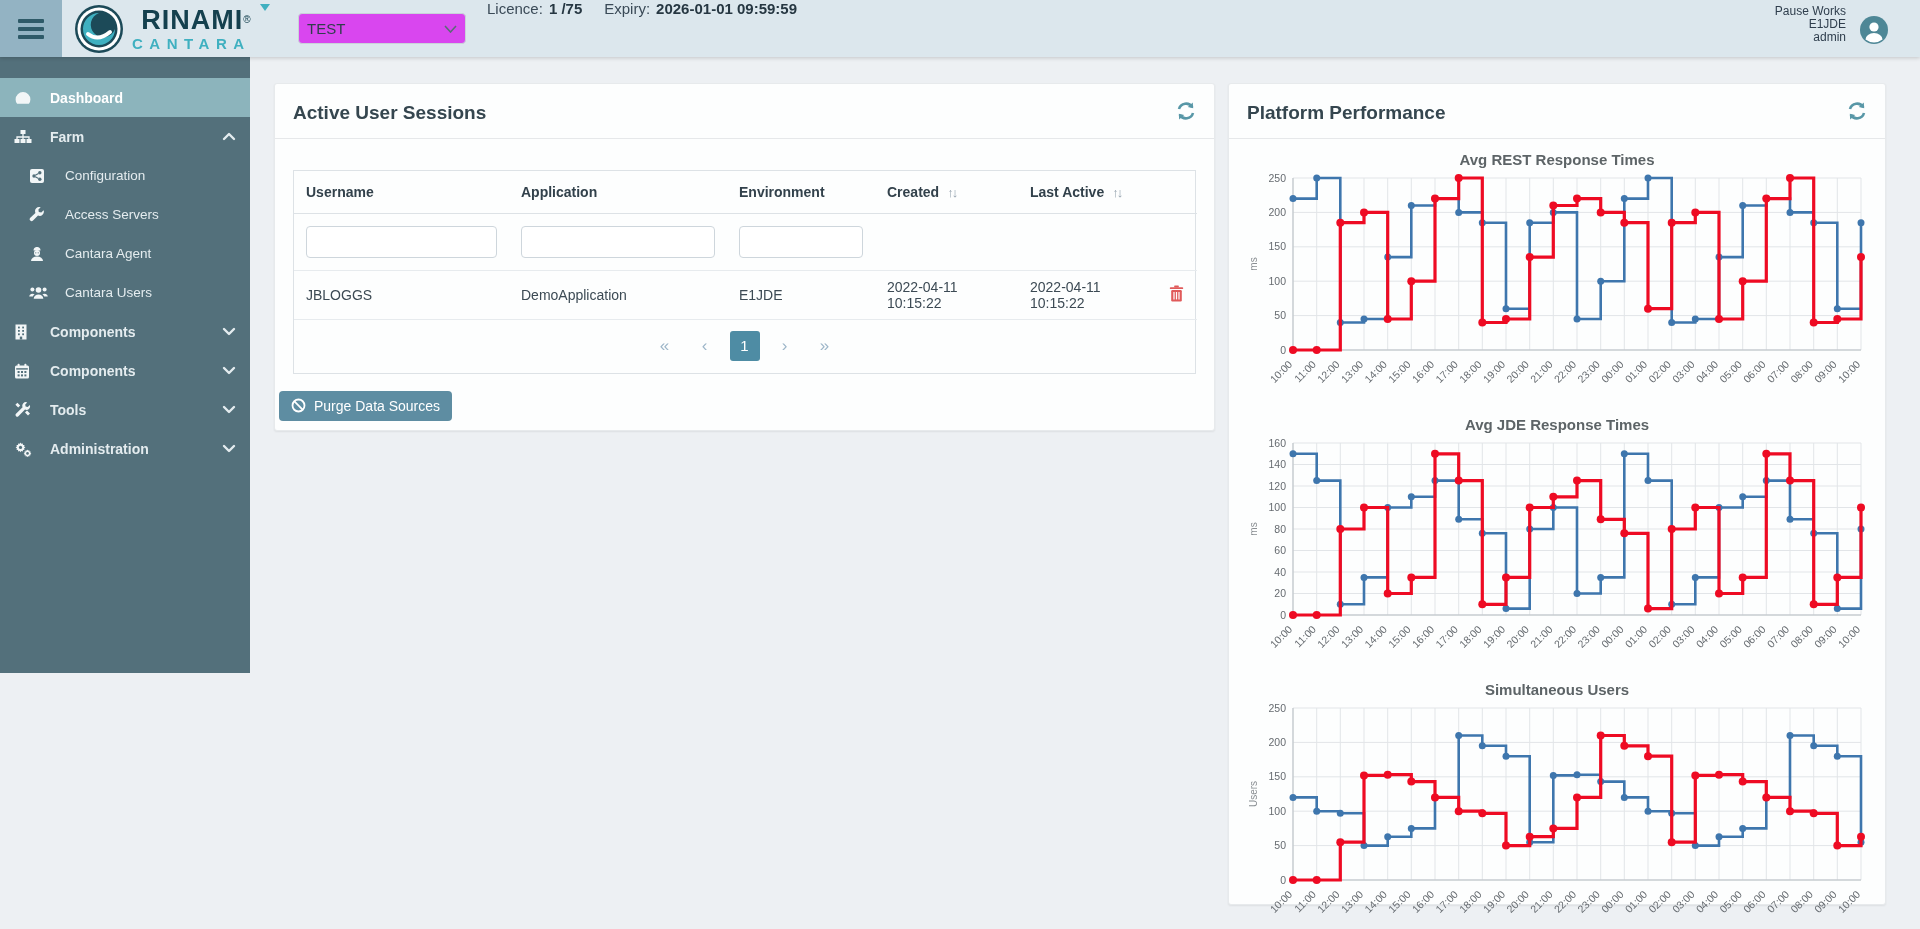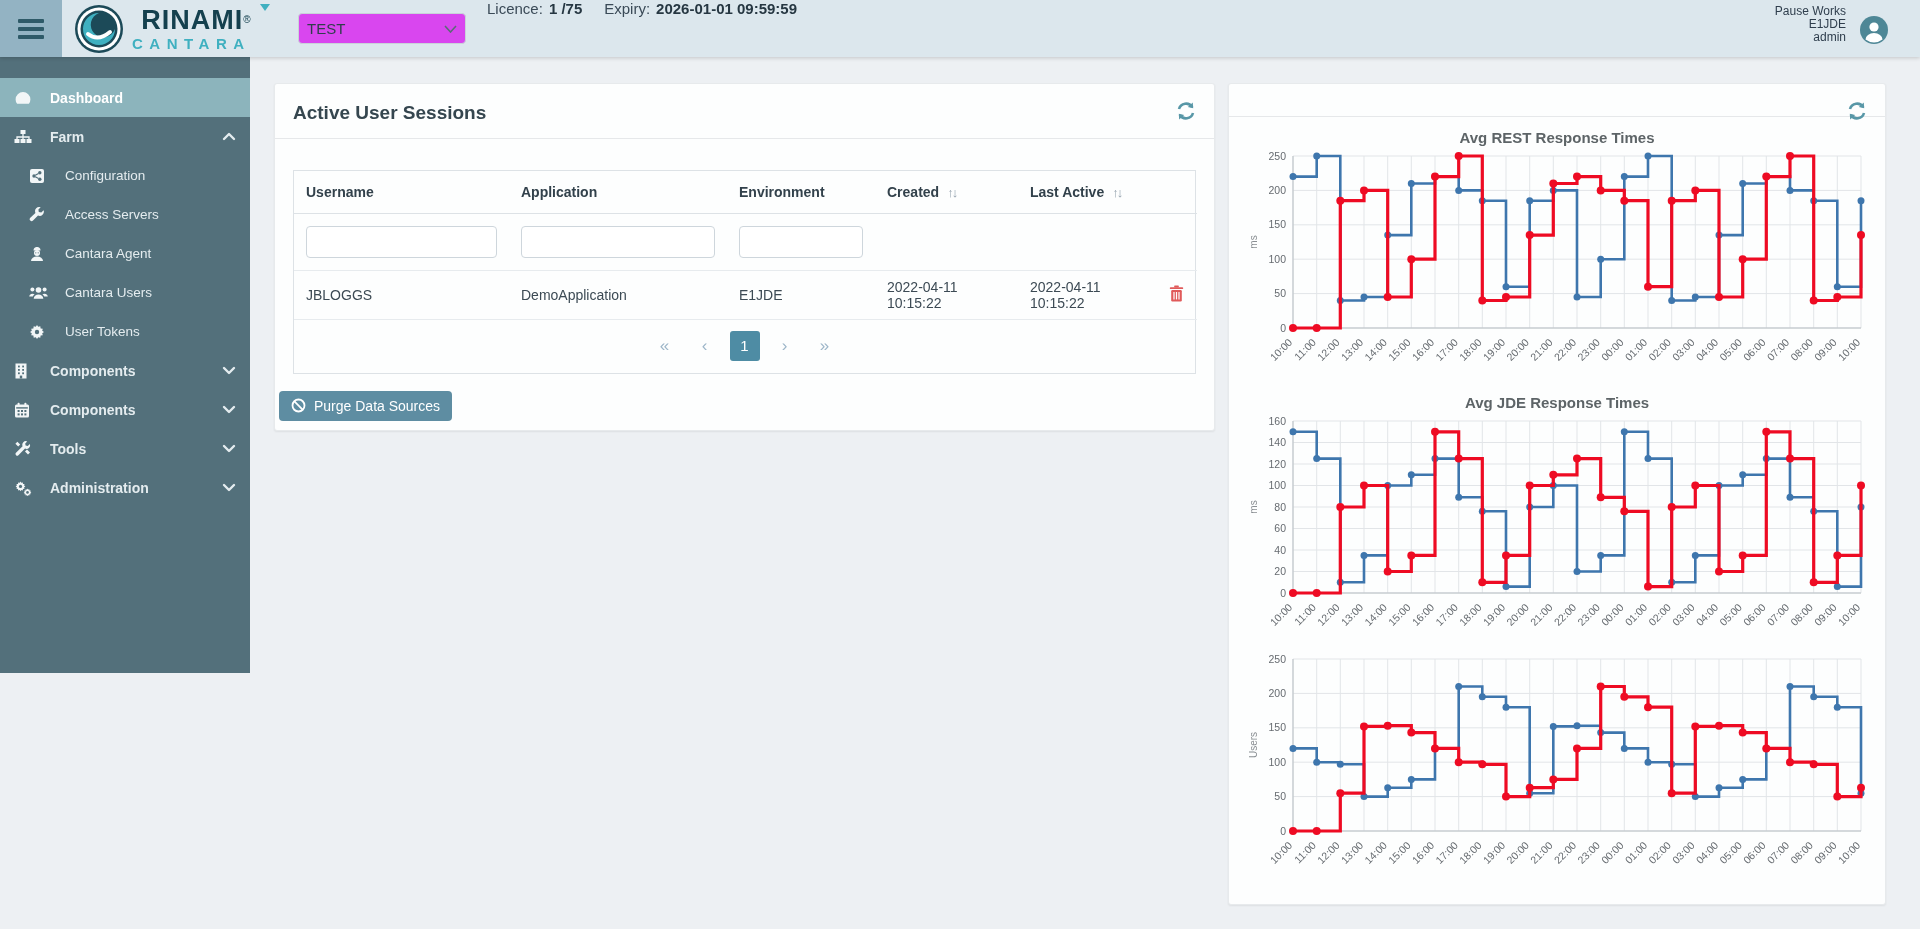--- a/index.html
+++ b/index.html
@@ -197,29 +197,20 @@
         <svg width="19" height="15" viewBox="0 0 19 15">
           <circle cx="9.5" cy="5" r="2.8" fill="currentColor"></circle>
           <path d="M4.7 13.8 a4.8 4.2 0 0 1 9.6 0z" fill="currentColor"></path>
           <circle cx="3.4" cy="4.4" r="2" fill="currentColor"></circle>
           <path d="M0.2 11.6 a3.4 3 0 0 1 5.4 -2.3 a6 6 0 0 0 -1.8 2.3z" fill="currentColor"></path>
           <circle cx="15.6" cy="4.4" r="2" fill="currentColor"></circle>
           <path d="M18.8 11.6 a3.4 3 0 0 0 -5.4 -2.3 a6 6 0 0 1 1.8 2.3z" fill="currentColor"></path>
         </svg>
       </span>
       <span class="nav-label">Cantara Users</span>
-    </div>
-    <div class="nav-item sub">
-      <span class="nav-icon">
-        <svg width="16" height="16" viewBox="0 0 16 16">
-          <path d="M8 1 l1.2 1.8 2.1-.6 .3 2.2 2.2 .3 -.6 2.1 L15 8 l-1.8 1.2 .6 2.1 -2.2 .3 -.3 2.2 -2.1 -.6 L8 15 l-1.2 -1.8 -2.1 .6 -.3 -2.2 -2.2 -.3 .6 -2.1 L1 8 l1.8 -1.2 -.6 -2.1 2.2 -.3 .3 -2.2 2.1 .6z" fill="currentColor"></path>
-          <circle cx="8" cy="8" r="2.2" fill="#53707b"></circle>
-        </svg>
-      </span>
-      <span class="nav-label">User Tokens</span>
     </div>
     <div class="nav-item">
       <span class="nav-icon">
         <svg width="14" height="16" viewBox="0 0 14 16">
           <rect x="1.5" y="0.5" width="11" height="15" fill="currentColor"></rect>
           <g fill="#53707b">
             <rect x="4" y="2.6" width="1.8" height="1.8"></rect>
             <rect x="8.2" y="2.6" width="1.8" height="1.8"></rect>
             <rect x="4" y="6" width="1.8" height="1.8"></rect>
             <rect x="8.2" y="6" width="1.8" height="1.8"></rect>
@@ -374,20 +365,21 @@
         <circle cx="7.5" cy="7.5" r="6" fill="none" stroke="#ffffff" stroke-width="1.8"></circle>
         <line x1="3.4" y1="3.4" x2="11.6" y2="11.6" stroke="#ffffff" stroke-width="1.8"></line>
       </svg>
       <span>Purge Data Sources</span>
     </button>
   </div>
 </section>
 
 <section class="panel" id="performance-panel">
   <div class="panel-head">
+    <div class="panel-title">Platform Performance</div>
     <button class="refresh-btn"><svg width="22" height="22" viewBox="0 0 22 22">
           <path d="M4 9 a7.3 7.3 0 0 1 13.2 -2" fill="none" stroke="currentColor" stroke-width="2.6"></path>
           <polygon points="17.8,2.5 18.2,8.3 12.8,7" fill="currentColor"></polygon>
           <path d="M18 13 a7.3 7.3 0 0 1 -13.2 2" fill="none" stroke="currentColor" stroke-width="2.6"></path>
           <polygon points="4.2,19.5 3.8,13.7 9.2,15" fill="currentColor"></polygon>
         </svg></button>
   </div>
   <div id="charts">
       <div class="chart-block">
         <div class="chart-title">Avg REST Response Times</div>
@@ -633,20 +625,21 @@
           <circle cx="474" cy="158.5" r="4" fill="#ee0b23"></circle>
           <circle cx="497.7" cy="142.4" r="4" fill="#ee0b23"></circle>
           <circle cx="521.3" cy="18.8" r="4" fill="#ee0b23"></circle>
           <circle cx="545" cy="45.6" r="4" fill="#ee0b23"></circle>
           <circle cx="568.7" cy="169.3" r="4" fill="#ee0b23"></circle>
           <circle cx="592.3" cy="142.4" r="4" fill="#ee0b23"></circle>
           <circle cx="616" cy="72.5" r="4" fill="#ee0b23"></circle>
         </svg>
       </div>
       <div class="chart-block">
+        <div class="chart-title">Simultaneous Users</div>
         <svg class="chart-svg" width="626" height="234" viewBox="0 0 626 234">
           <line class="grid" x1="48" y1="8" x2="48" y2="180"></line>
           <line class="grid" x1="71.7" y1="8" x2="71.7" y2="180"></line>
           <line class="grid" x1="95.3" y1="8" x2="95.3" y2="180"></line>
           <line class="grid" x1="119" y1="8" x2="119" y2="180"></line>
           <line class="grid" x1="142.7" y1="8" x2="142.7" y2="180"></line>
           <line class="grid" x1="166.3" y1="8" x2="166.3" y2="180"></line>
           <line class="grid" x1="190" y1="8" x2="190" y2="180"></line>
           <line class="grid" x1="213.7" y1="8" x2="213.7" y2="180"></line>
           <line class="grid" x1="237.3" y1="8" x2="237.3" y2="180"></line>

